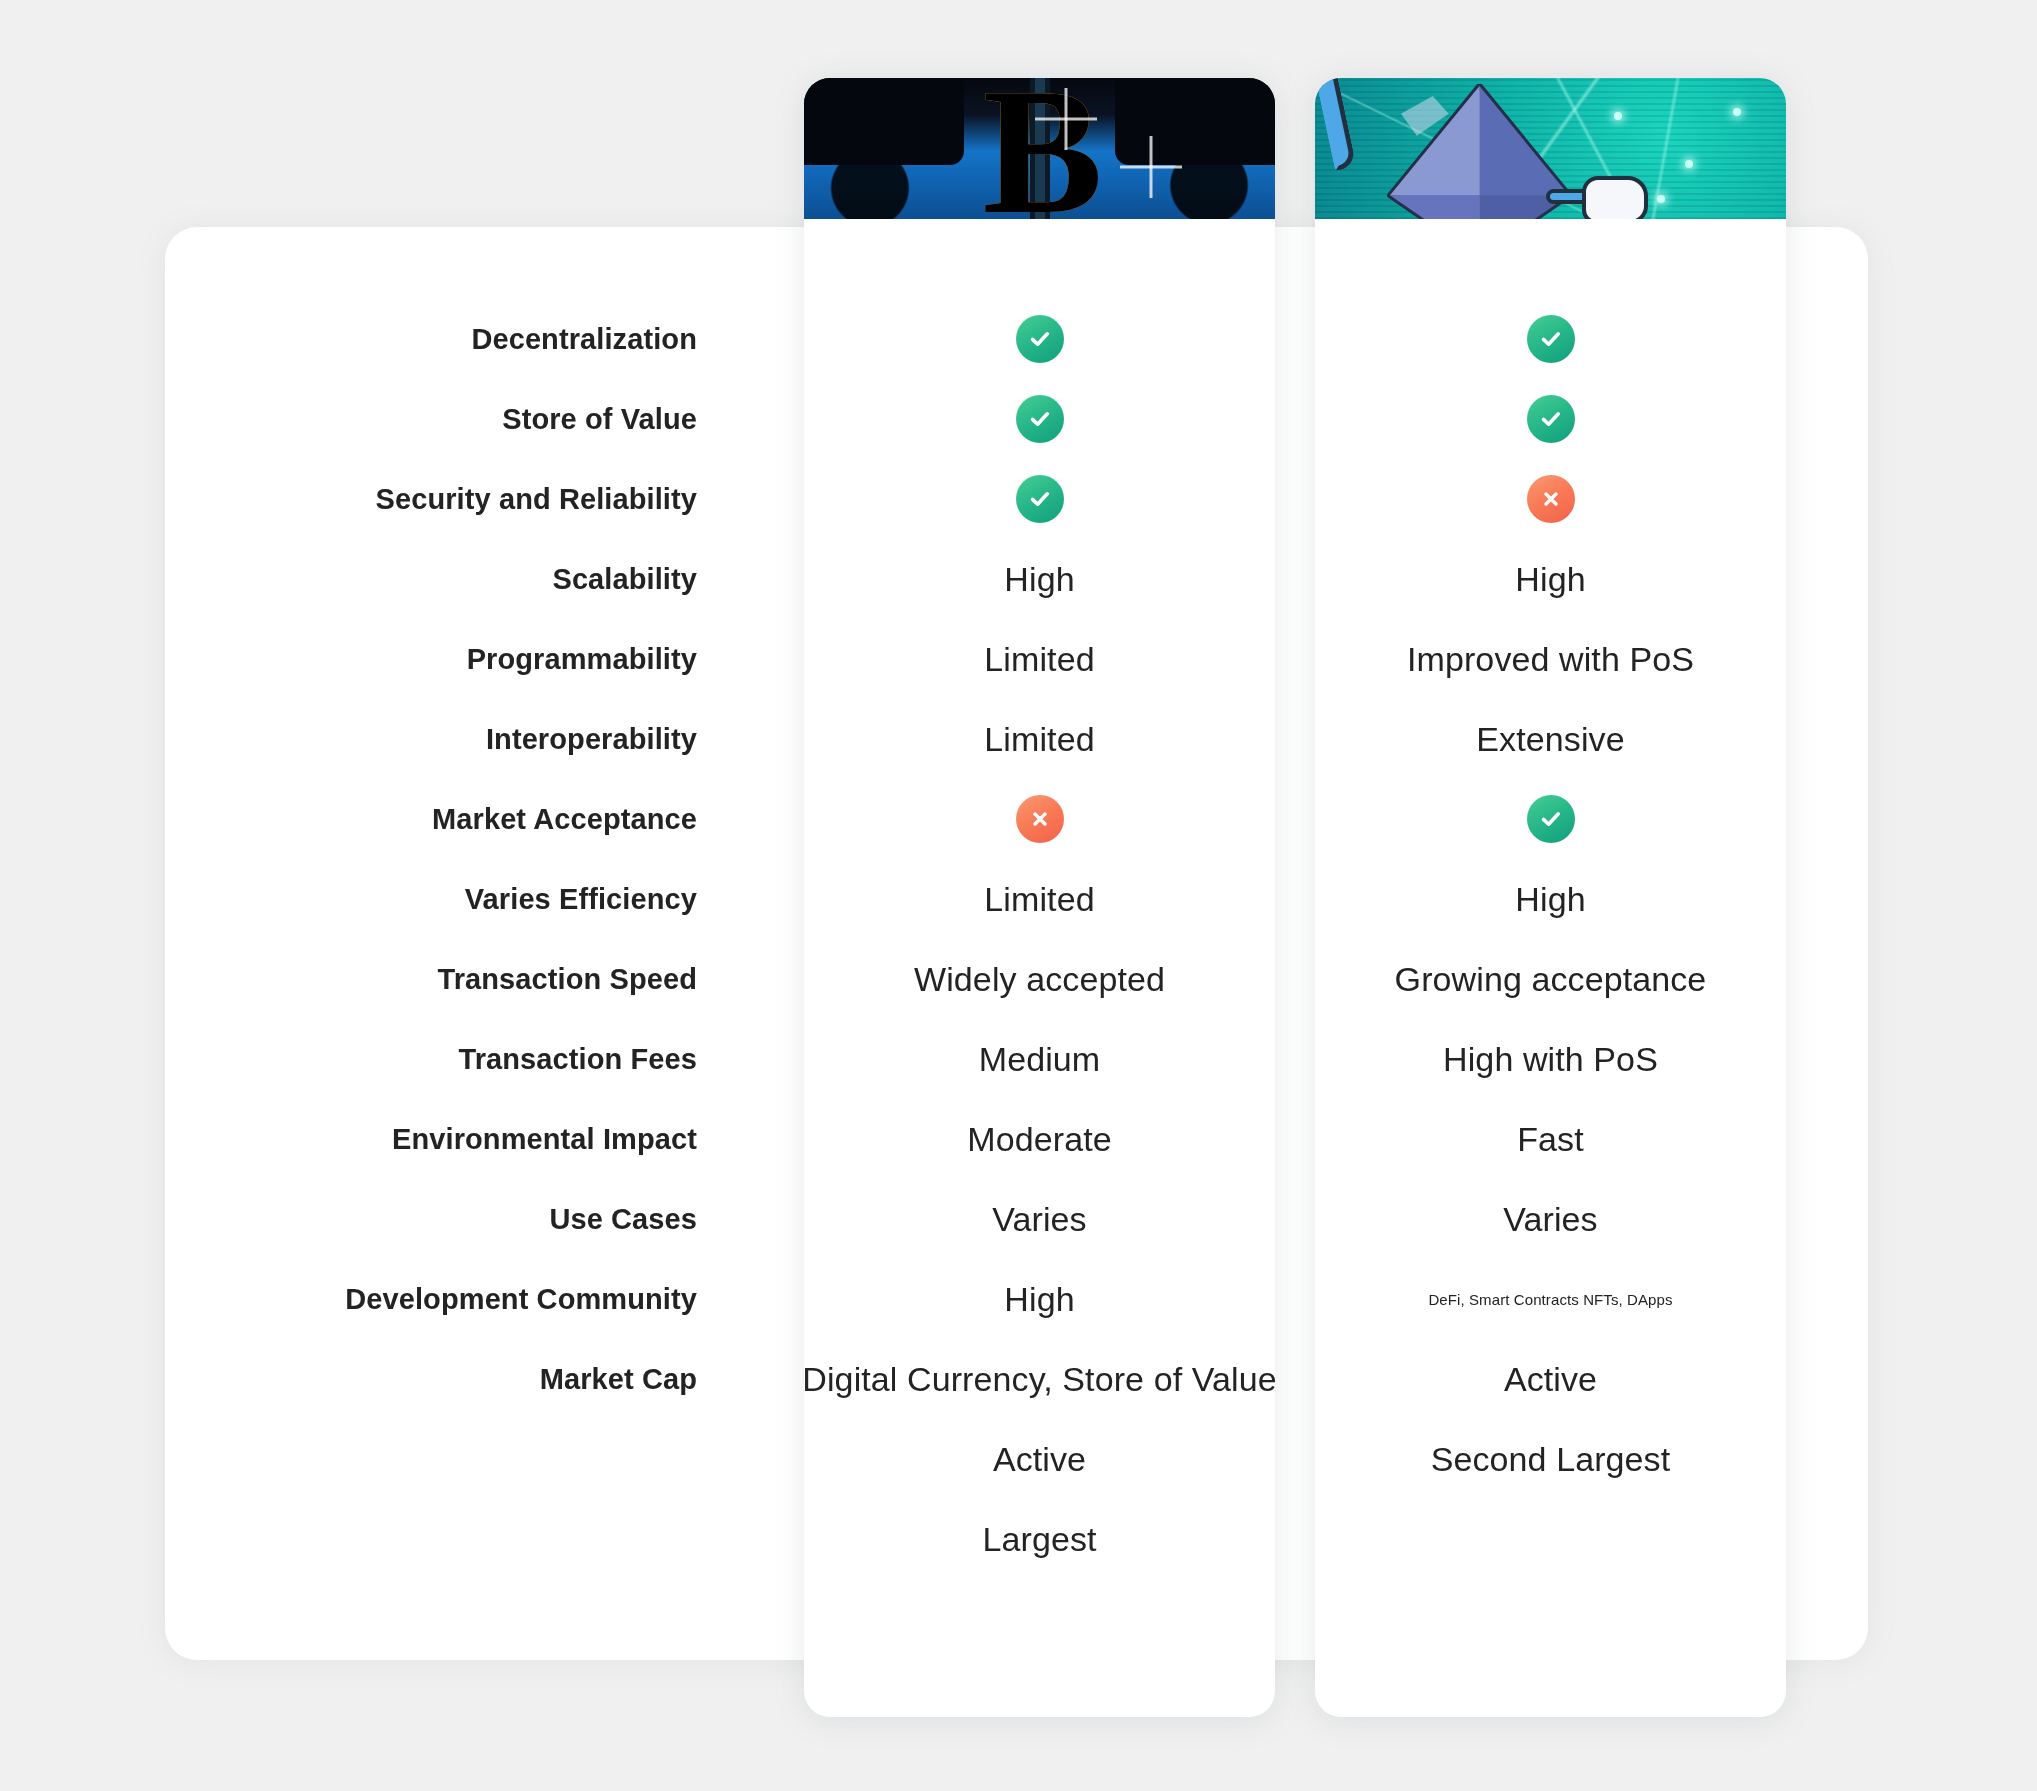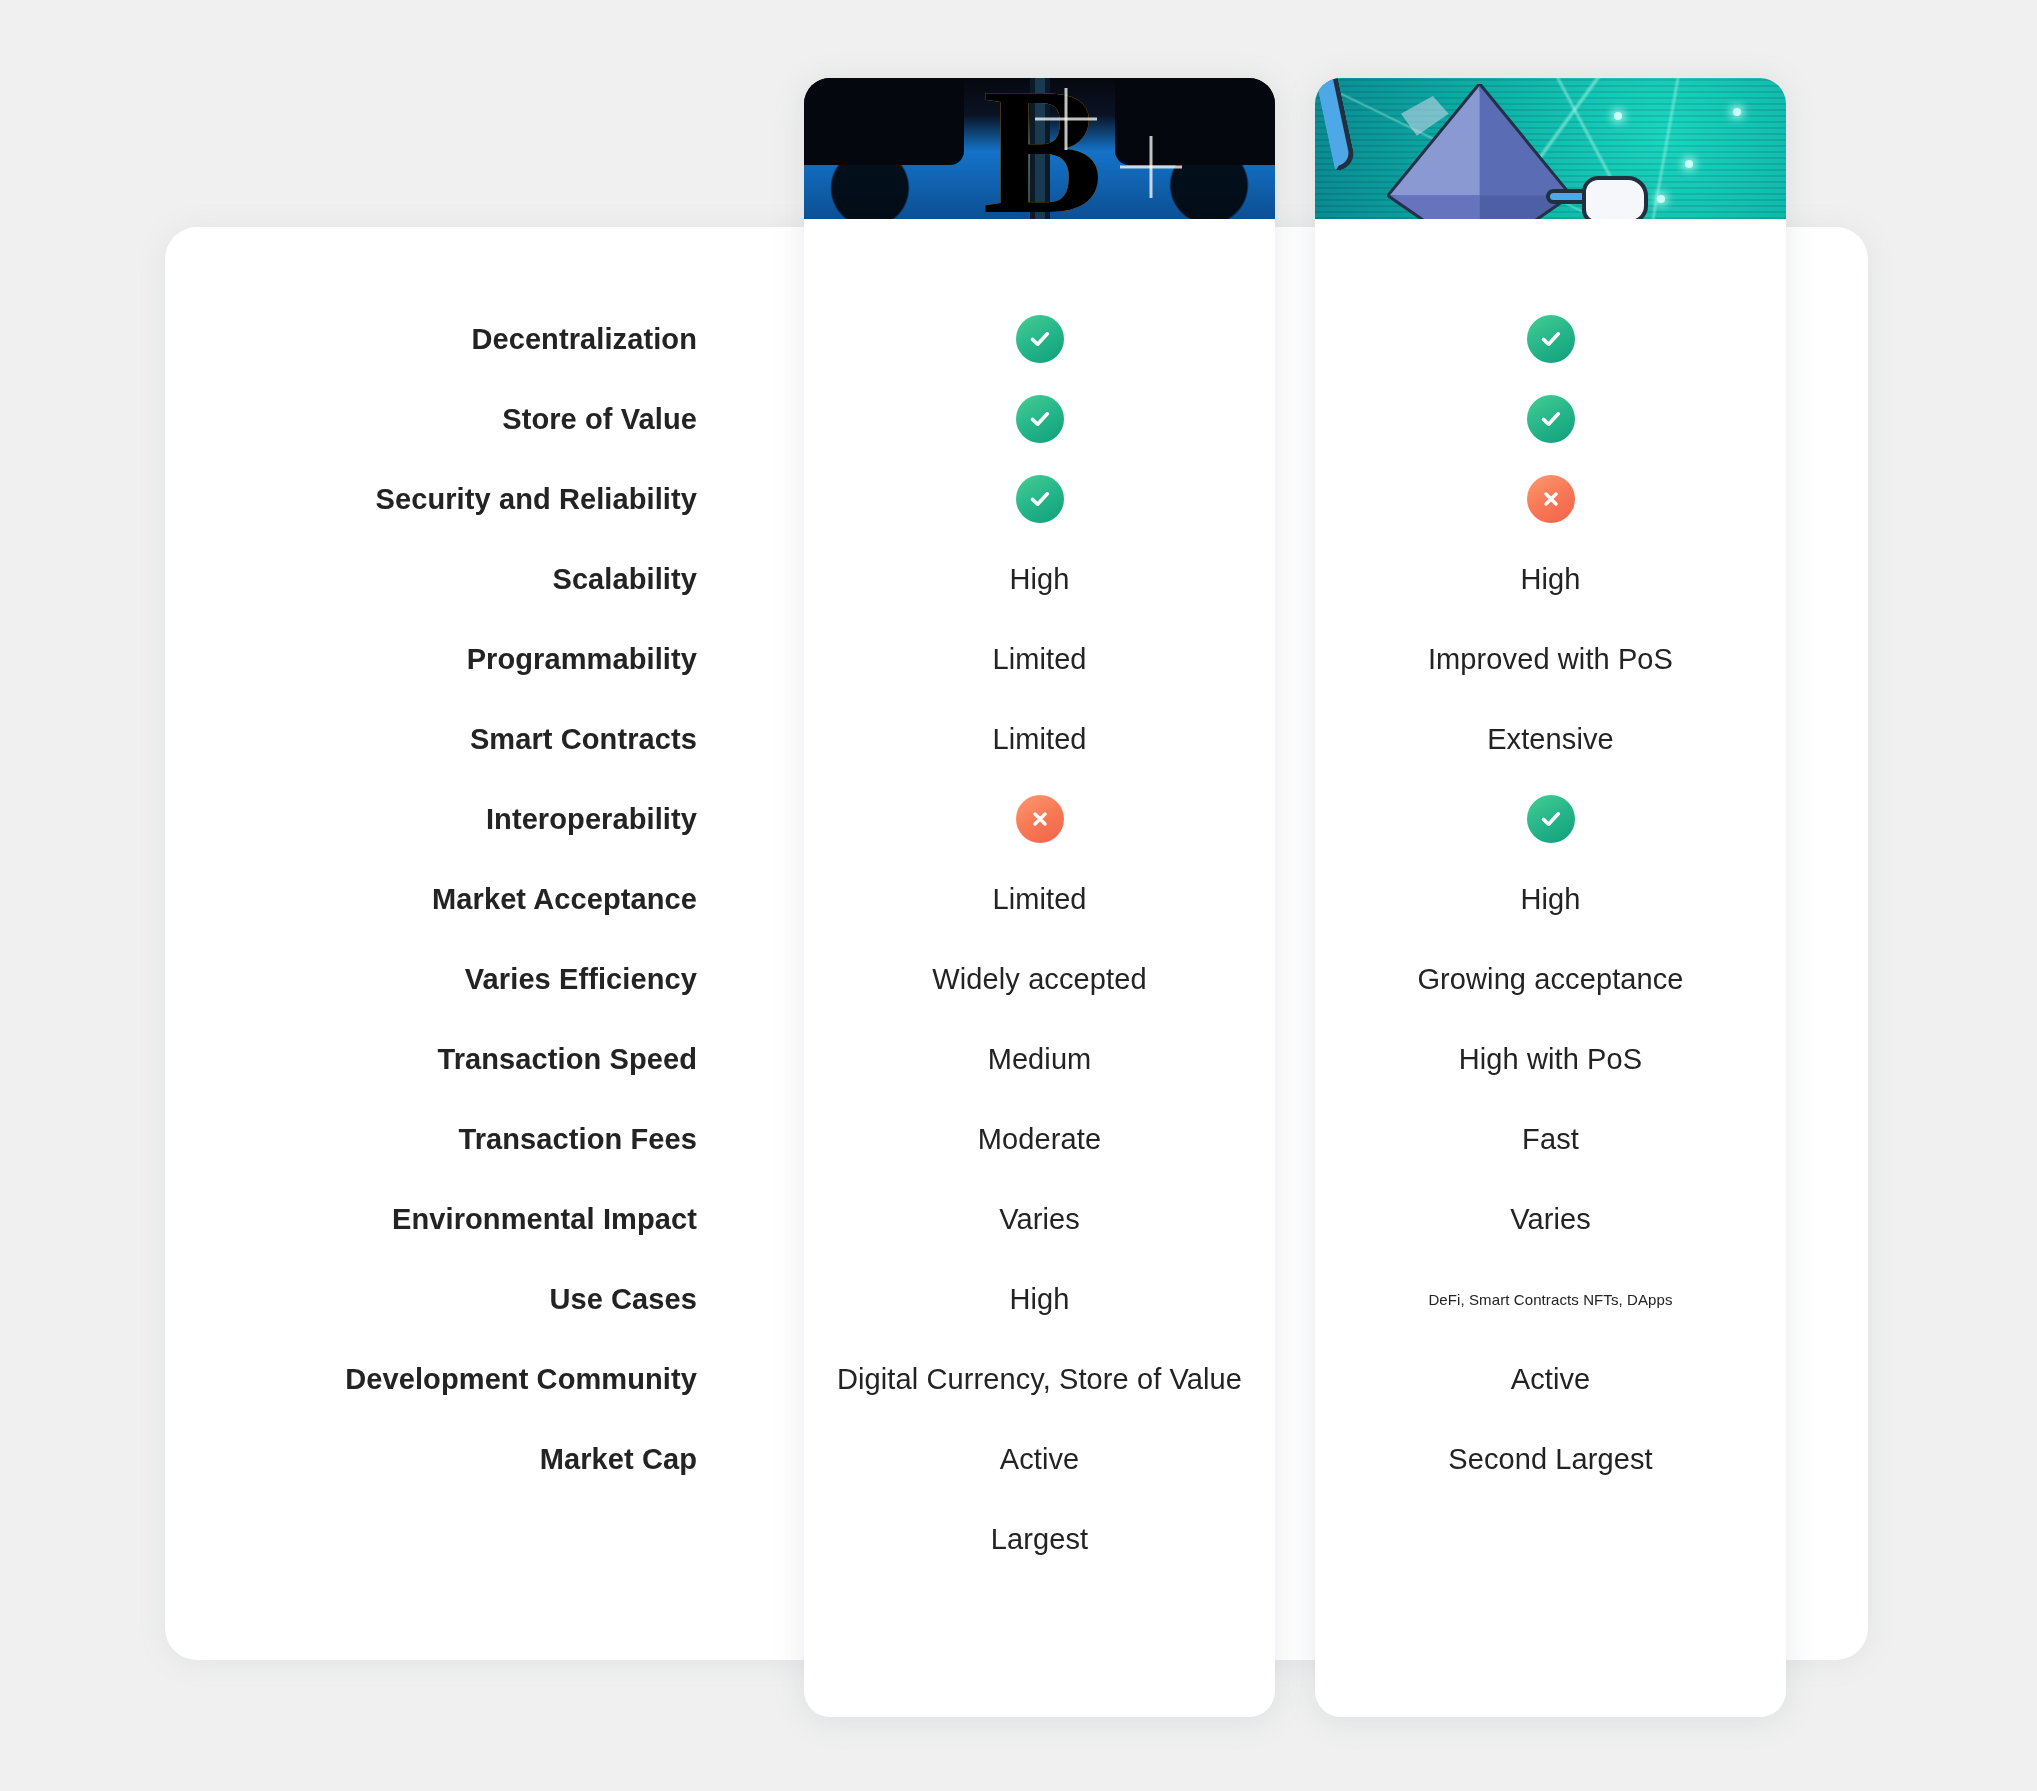--- a/index.html
+++ b/index.html
@@ -178,21 +178,21 @@
   .value-col {
     position: absolute;
     left: 0; top: 221px;
     width: 100%;
   }
   .value-row {
     height: 80px;
     display: flex;
     align-items: center;
     justify-content: center;
-    font-size: 29px;
+    font-size: 34px;
     color: #232323;
     white-space: nowrap;
     letter-spacing: 0.1px;
   }
   .value-row.small { font-size: 15px; }
 
   
   .pill {
     width: 48px; height: 48px;
     border-radius: 50%;
@@ -215,21 +215,20 @@
 <div id="stage">
 
   <div class="backing-card"></div>
 
   <div class="label-col">
       <div class="label-row">Decentralization</div>
       <div class="label-row">Store of Value</div>
       <div class="label-row">Security and Reliability</div>
       <div class="label-row">Scalability</div>
       <div class="label-row">Programmability</div>
-      <div class="label-row">Smart Contracts</div>
       <div class="label-row">Interoperability</div>
       <div class="label-row">Market Acceptance</div>
       <div class="label-row">Varies Efficiency</div>
       <div class="label-row">Transaction Speed</div>
       <div class="label-row">Transaction Fees</div>
       <div class="label-row">Environmental Impact</div>
       <div class="label-row">Use Cases</div>
       <div class="label-row">Development Community</div>
       <div class="label-row">Market Cap</div>
     </div>

